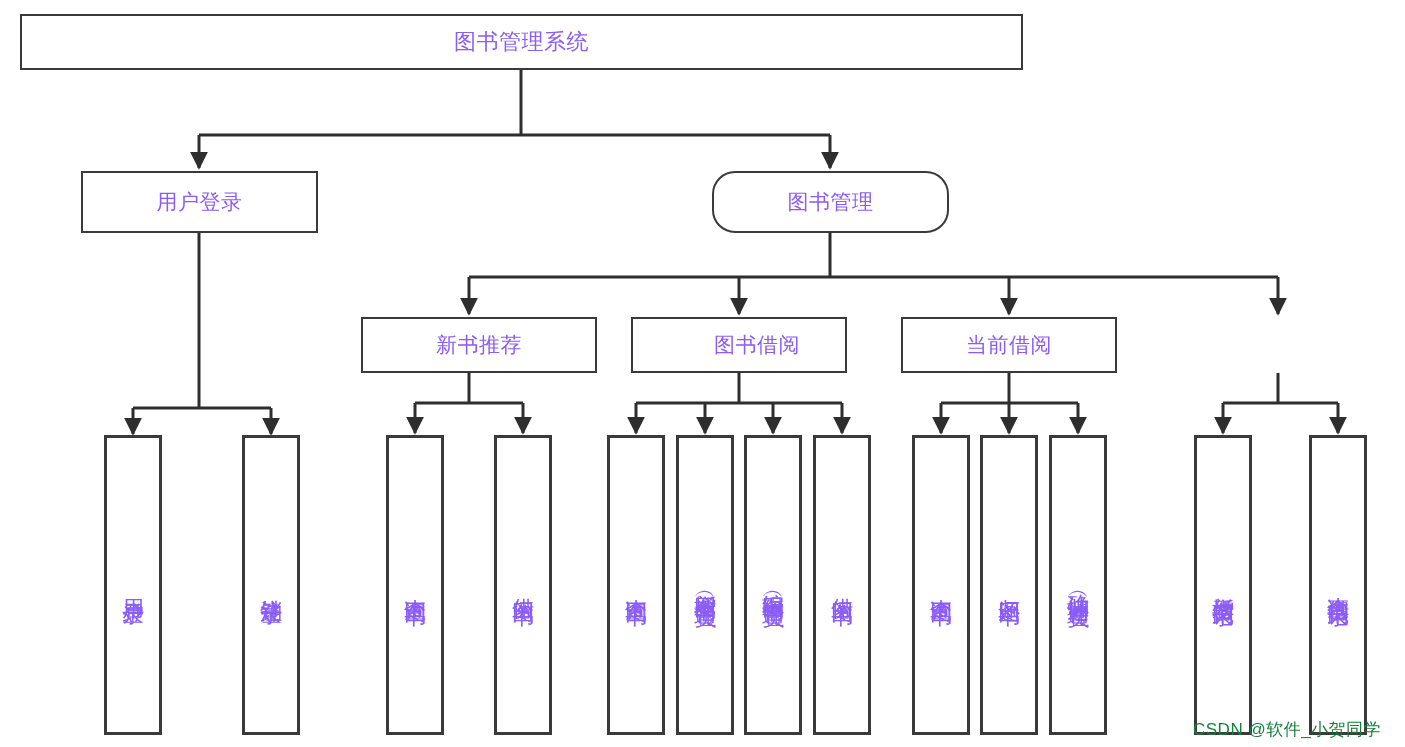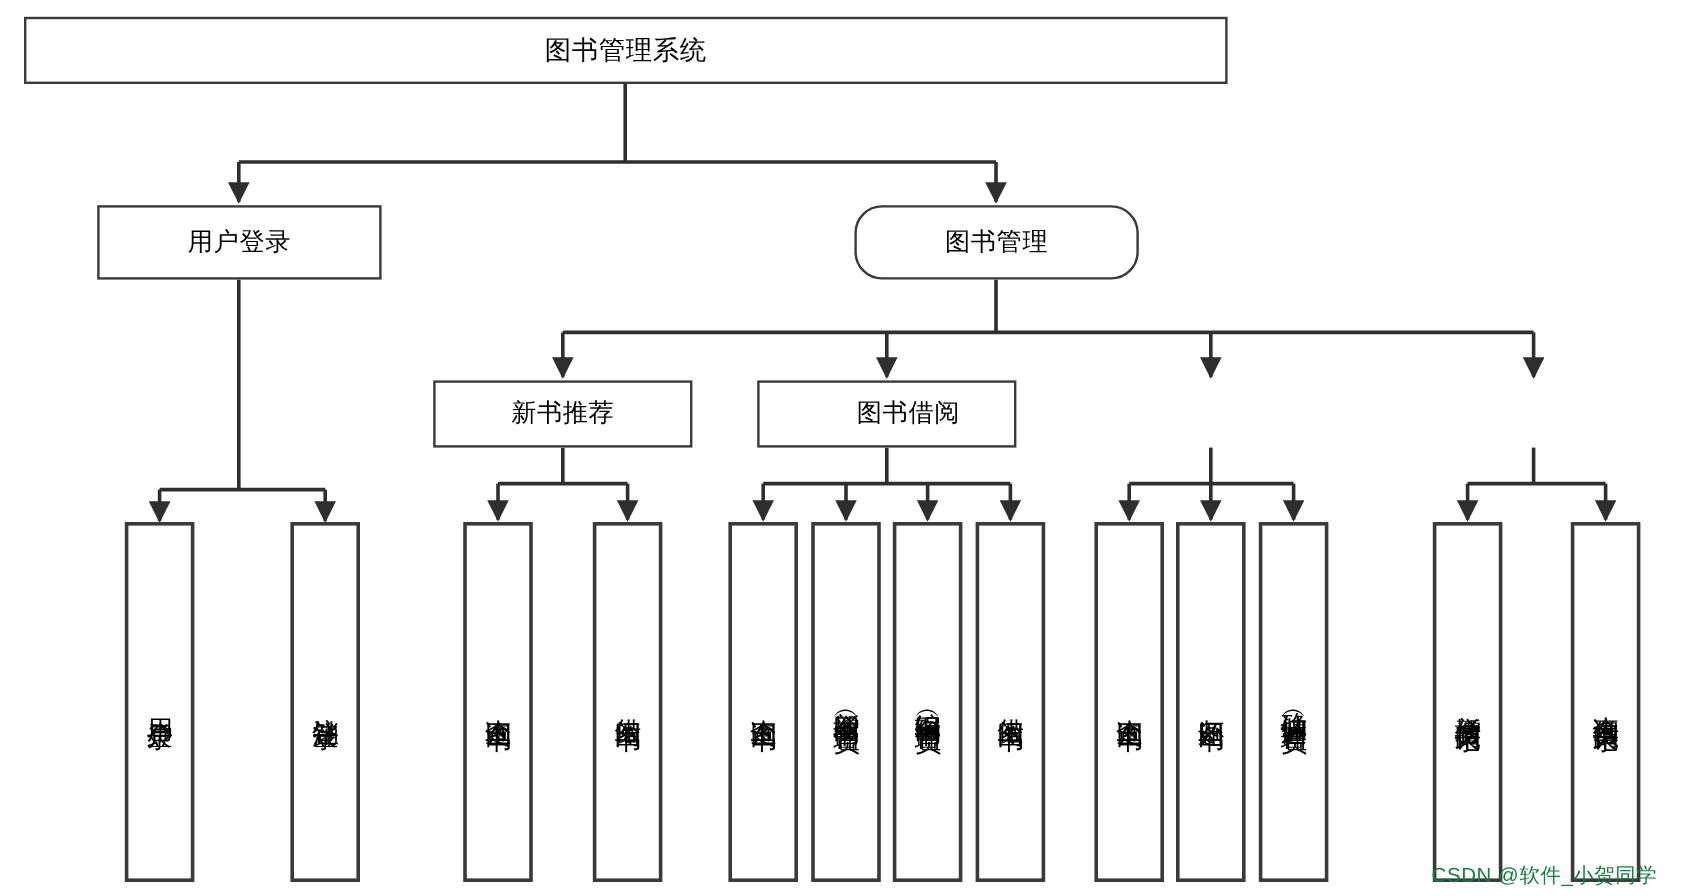--- a/index.html
+++ b/index.html
@@ -28,21 +28,21 @@
   }
   .node {
     position: absolute;
     box-sizing: border-box;
     background: #ffffff;
     border: 2px solid #3a3a3a;
     display: flex;
     align-items: center;
     justify-content: center;
     text-align: center;
-    color: #000000;
+    color: #8b5cf6;
     z-index: 2;
   }
   .node .label {
     font-size: 21px;
     line-height: 1.15;
     letter-spacing: 0.5px;
     white-space: nowrap;
   }
   .node.leaf {
     border-width: 3px;
@@ -128,25 +128,28 @@
     <span class="label">图书管理系统</span>
   </div>
 
   <div class="node" style="left:81px; top:171px; width:237px; height:62px;">
     <span class="label">用户登录</span>
   </div>
   <div class="node" style="left:712px; top:171px; width:237px; height:62px;border-radius:23px;">
     <span class="label">图书管理</span>
   </div>
 
-  <div class="node" style="left:361px; top:317px; width:216px; height:56px;">
+  <div class="node" style="left:361px; top:317px; width:236px; height:56px;">
     <span class="label">新书推荐</span>
   </div>
   <div class="node" style="left:631px; top:317px; width:216px; height:56px;padding-left:36px;">
     <span class="label">图书借阅</span>
+  </div>
+  <div class="node" style="left:901px; top:317px; width:216px; height:56px;">
+    <span class="label">当前借阅</span>
   </div>
 
   <div class="node leaf" style="left:104px; top:435px; width:58px; height:300px;">
     <span class="label">用户登录</span>
   </div>
   <div class="node leaf" style="left:242px; top:435px; width:58px; height:300px;">
     <span class="label">注销登录</span>
   </div>
 
   <div class="node leaf" style="left:386px; top:435px; width:58px; height:300px;">

